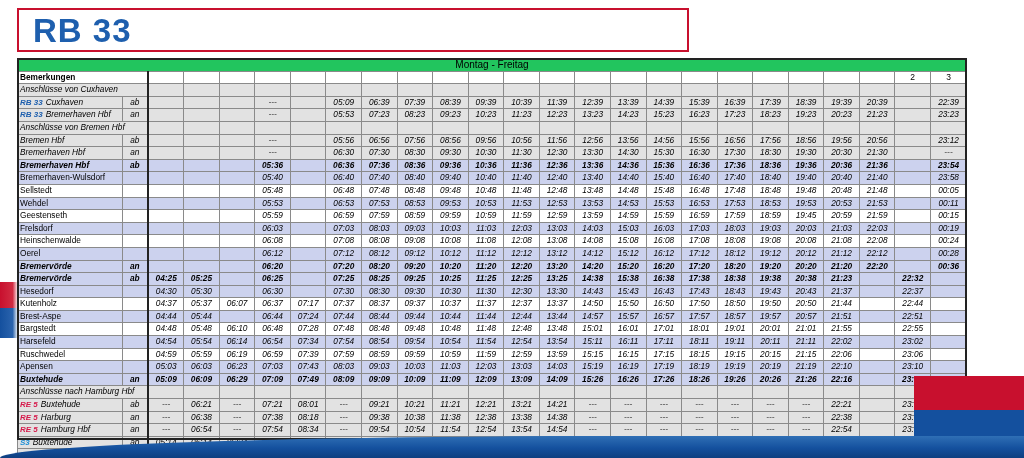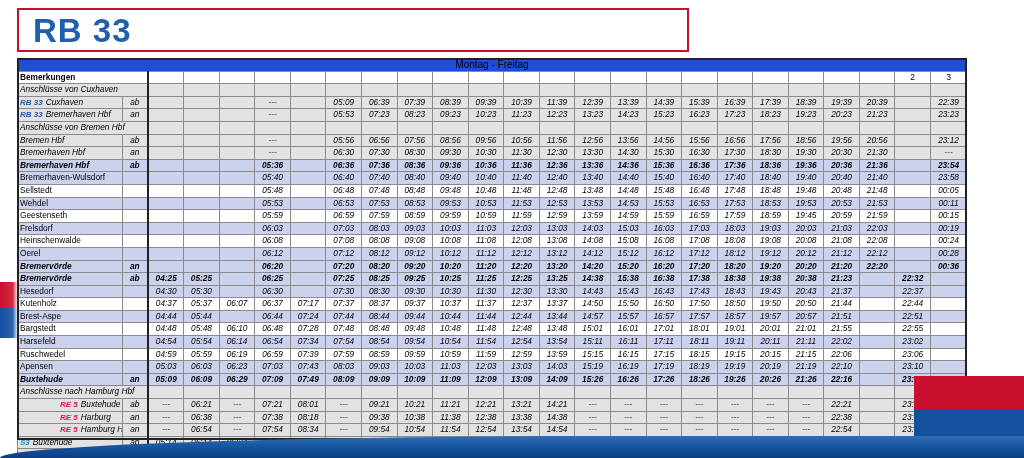--- a/index.html
+++ b/index.html
@@ -46,21 +46,21 @@
     font-size:8.3px;color:#000;}
   table.tt td,table.tt th{
     border:1px solid #8a8a8a;padding:0 2px;height:11.6px;line-height:11.6px;
     overflow:hidden;white-space:nowrap;box-sizing:border-box;font-weight:normal;
   }
   
   col.c-stn{width:104px;}
   col.c-ab{width:26px;}
   col.c-t{width:35.4px;}
 
-  .daytitle{background:#1d4ed8;text-align:center;font-weight:bold;font-size:10px;
+  .daytitle{background:#22c55e;text-align:center;font-weight:bold;font-size:10px;
     height:14px;line-height:14px;border:1px solid #8a8a8a;}
   .hdrnum{text-align:center;font-weight:bold;font-size:8.5px;}
 
   .stn{text-align:left;padding-left:3px;}
   .abq{text-align:center;padding-right:3px;font-style:italic;}
   .tm{text-align:center;font-style:italic;}
 
   
   tr.conn td{background:#e2e2e2;font-style:italic;}
   tr.alt td{background:#ccd2ee;}
@@ -69,21 +69,21 @@
   tr.major td.tm{font-weight:bold;font-style:italic;}
   tr.major td.stn,tr.major td.abq{font-weight:bold;font-style:italic;}
 
   td.stn-i{font-style:italic;margin-left:28px;}
   .thickTop td{border-top:2px solid #222;}
   .sep-left{border-left:2px solid #222 !important;}
 
   .badge{display:inline-block;font-weight:bold;font-style:italic;font-size:8px;
     margin-right:3px;}
   .b-rb{color:#1e5fae;}
-  .b-re{color:#d6194b;padding-left:40px;}
+  .b-re{color:#d6194b;}
   .b-s3{color:#1e8fd6;}
 
   .outerbox{position:absolute;left:17px;top:58px;width:950px;height:382px;
     border:2px solid #222;box-sizing:border-box;pointer-events:none;}
 </style>
 </head>
 <body>
 
 <div class="corner corner-left">
   <div class="red"></div>

